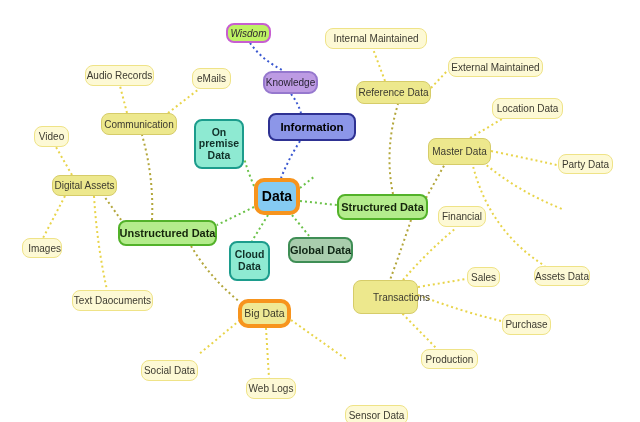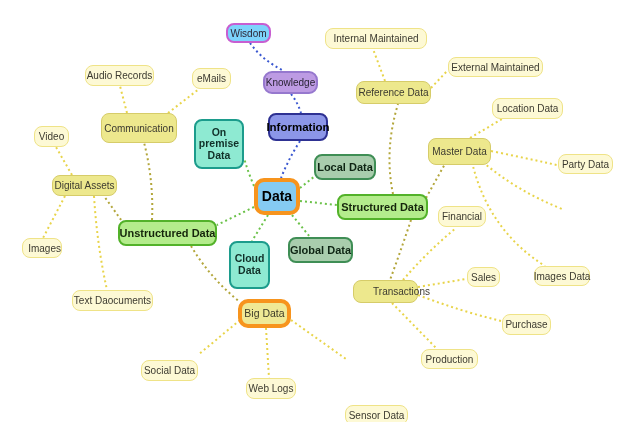--- a/index.html
+++ b/index.html
@@ -15,21 +15,21 @@
   }
   .pale   {background:#FDF9D5;border:1.5px solid #EFE387;}
   .olive  {background:#EDE88D;border:1.5px solid #D6CC69;}
   .green  {background:#B4EC8C;border:2.5px solid #53B22A;font-weight:bold;color:#15250b;font-size:11px;}
   .sage   {background:#A9CDAD;border:2.5px solid #3F8E55;font-weight:bold;color:#0e2413;font-size:11px;}
   .aqua   {background:#8EEAD2;border:2.5px solid #1C9C8C;font-weight:bold;color:#103028;font-size:10.5px;white-space:pre-line;}
   .root   {background:#85CBF2;border:4px solid #F7941D;border-radius:10px;font-weight:bold;font-size:14px;color:#000;}
   .bigroot{background:#EFE995;border:4px solid #F7941D;border-radius:10px;font-size:10.5px;color:#3c3a28;}
   .info   {background:#8C96E8;border:2.5px solid #2E3192;font-weight:bold;font-size:11.5px;color:#000;}
   .purple {background:#BD9BE3;border:2px solid #9678CE;color:#241f2e;}
-  .magenta{background:#7dd3fc;border:2px solid #C75ED1;color:#2a1f2e;}
+  .magenta{background:#bef264;border:2px solid #C75ED1;color:#2a1f2e;font-style:italic;}
 </style>
 </head>
 <body>
 
 <div class="canvas">
 
   <svg class="edges" viewBox="0 0 640 422">
     <g fill="none" stroke-width="2" stroke-dasharray="2 3">
 
       <path d="M250,43 Q262,60 284,71" stroke="#3A57D0"></path>
@@ -70,41 +70,38 @@
       <path d="M94,196 Q97,245 107,290" stroke="#E8D44A"></path>
     </g>
   </svg>
 
   <div class="node magenta" style="left:226px;top:23px;width:45px;height:20px;">
       <span>Wisdom</span>
     </div>
   <div class="node purple" style="left:263px;top:71px;width:55px;height:23px;border-radius:9px;">
       <span>Knowledge</span>
     </div>
-  <div class="node info" style="left:268px;top:113px;width:60px;height:28px;">
+  <div class="node info" style="left:268px;top:113px;width:88px;height:28px;">
       <span>Information</span>
     </div>
 
   <div class="node root" style="left:254px;top:178px;width:46px;height:37px;">
       <span>Data</span>
     </div>
 
   <div class="node aqua" style="left:194px;top:119px;width:50px;height:50px;"><span>On
 premise
 Data</span></div>
-  <div class="node sage" style="left:314px;top:154px;width:62px;height:26px;">
-      <span>Local Data</span>
-    </div>
   <div class="node green" style="left:337px;top:194px;width:91px;height:26px;">
       <span>Structured Data</span>
     </div>
   <div class="node sage" style="left:288px;top:237px;width:65px;height:26px;">
       <span>Global Data</span>
     </div>
-  <div class="node aqua" style="left:229px;top:241px;width:41px;height:48px;"><span>Cloud
+  <div class="node aqua" style="left:229px;top:241px;width:41px;height:40px;"><span>Cloud
 Data</span></div>
   <div class="node green" style="left:118px;top:220px;width:99px;height:26px;">
       <span>Unstructured Data</span>
     </div>
   <div class="node bigroot" style="left:238px;top:299px;width:53px;height:29px;">
       <span>Big Data</span>
     </div>
 
   <div class="node olive" style="left:356px;top:81px;width:75px;height:23px;">
       <span>Reference Data</span>
@@ -118,23 +115,23 @@
   <div class="node olive" style="left:428px;top:138px;width:63px;height:27px;">
       <span>Master Data</span>
     </div>
   <div class="node pale" style="left:492px;top:98px;width:71px;height:21px;">
       <span>Location Data</span>
     </div>
   <div class="node pale" style="left:558px;top:154px;width:55px;height:20px;">
       <span>Party Data</span>
     </div>
   <div class="node pale" style="left:534px;top:266px;width:56px;height:20px;">
-      <span>Images Data</span>
+      <span>Assets Data</span>
     </div>
-  <div class="node olive" style="left:353px;top:280px;width:65px;height:23px;padding-left:32px;">
+  <div class="node olive" style="left:353px;top:280px;width:65px;height:34px;padding-left:32px;">
       <span>Transactions</span>
     </div>
   <div class="node pale" style="left:438px;top:206px;width:48px;height:21px;">
       <span>Financial</span>
     </div>
   <div class="node pale" style="left:467px;top:267px;width:33px;height:20px;">
       <span>Sales</span>
     </div>
   <div class="node pale" style="left:502px;top:314px;width:49px;height:21px;">
       <span>Purchase</span>
@@ -146,21 +143,21 @@
   <div class="node pale" style="left:345px;top:358px;width:63px;height:20px;margin-top:47px;">
       <span>Sensor Data</span>
     </div>
   <div class="node pale" style="left:141px;top:352px;width:57px;height:21px;margin-top:8px;">
       <span>Social Data</span>
     </div>
   <div class="node pale" style="left:246px;top:378px;width:50px;height:21px;">
       <span>Web Logs</span>
     </div>
 
-  <div class="node olive" style="left:101px;top:113px;width:76px;height:30px;justify-content:center;">
+  <div class="node olive" style="left:101px;top:113px;width:76px;height:22px;justify-content:center;">
       <span>Communication</span>
     </div>
   <div class="node pale" style="left:85px;top:65px;width:69px;height:21px;">
       <span>Audio Records</span>
     </div>
   <div class="node pale" style="left:192px;top:68px;width:39px;height:21px;">
       <span>eMails</span>
     </div>
   <div class="node olive" style="left:52px;top:175px;width:65px;height:21px;">
       <span>Digital Assets</span>

